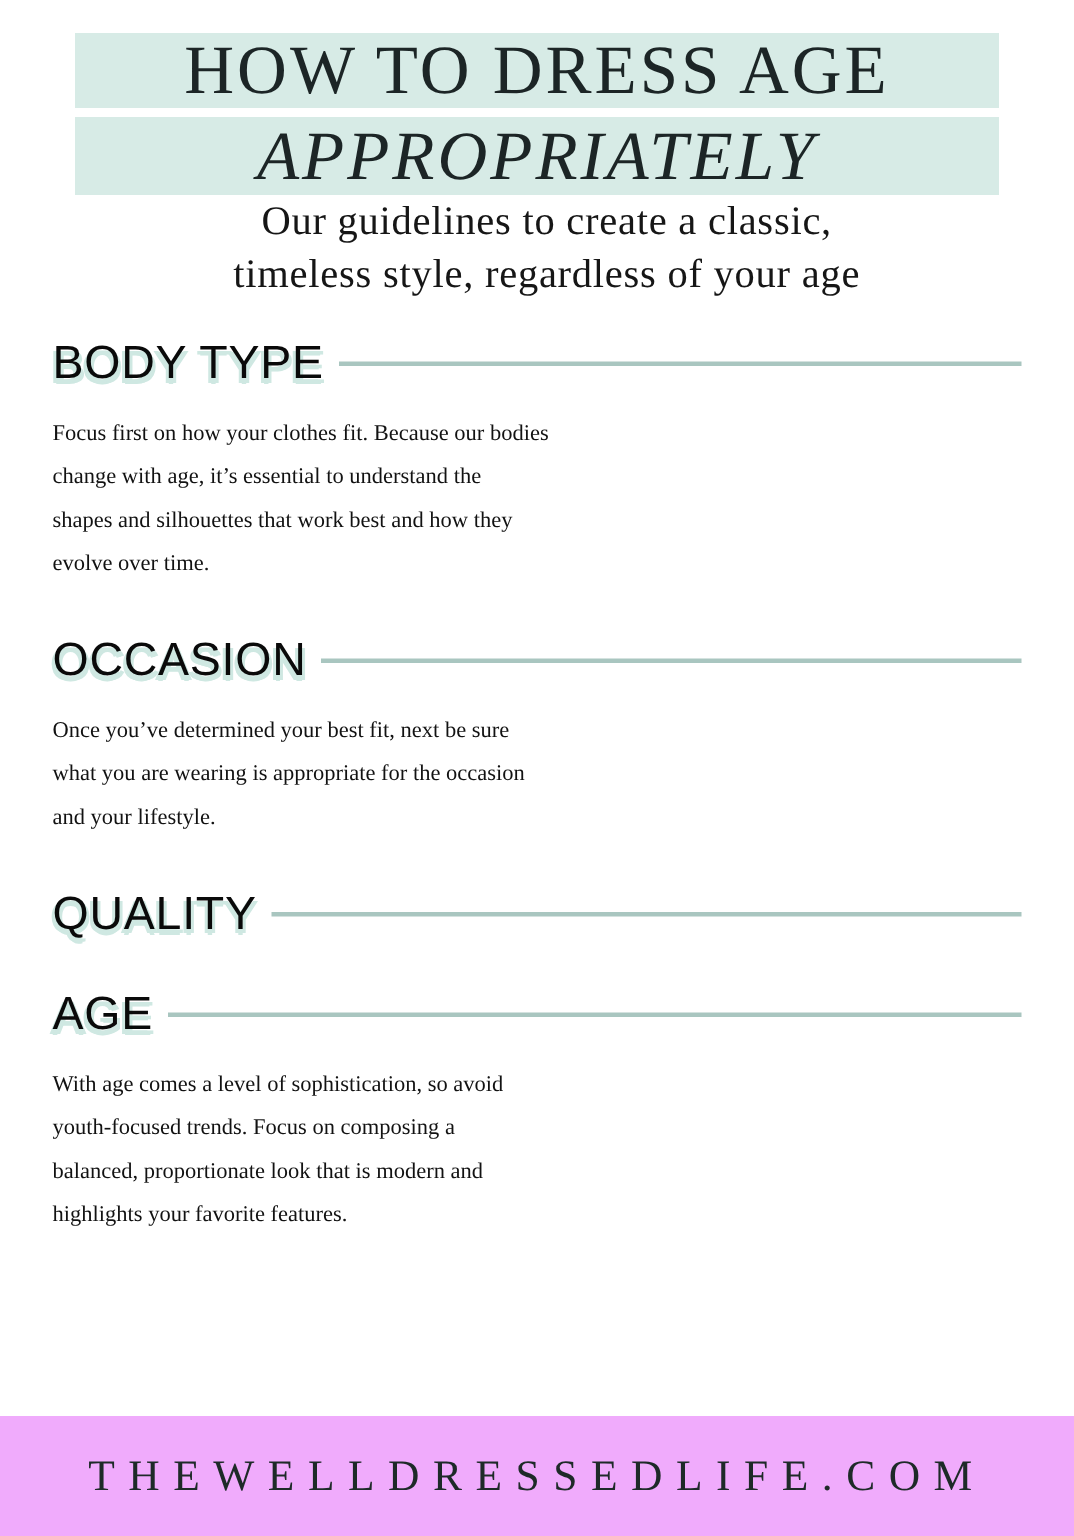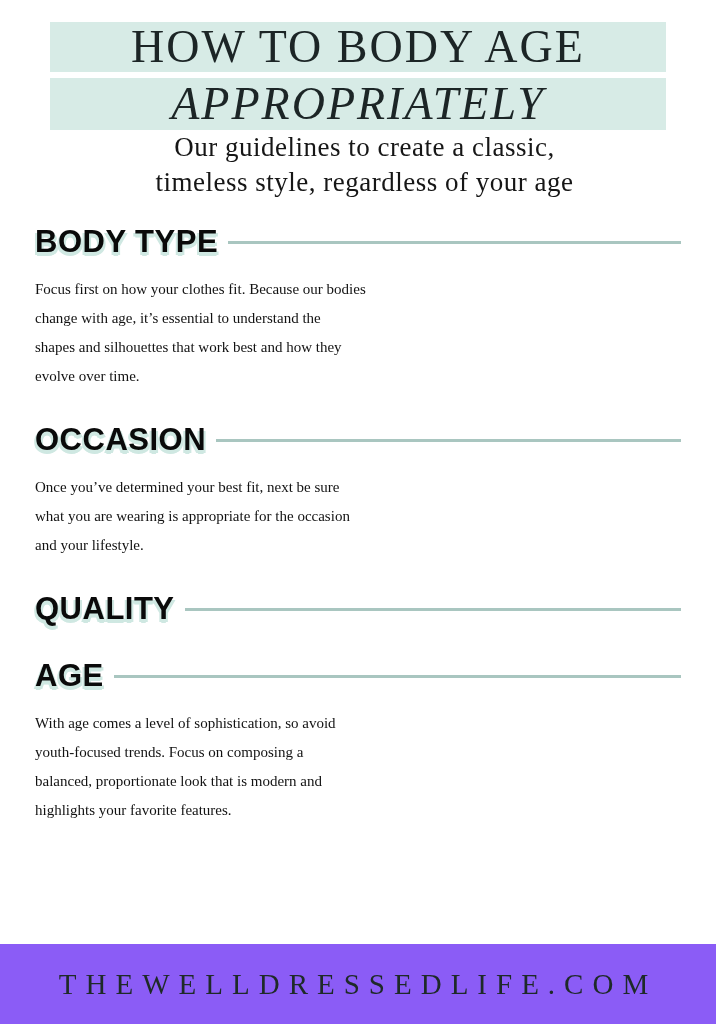--- a/index.html
+++ b/index.html
@@ -16,45 +16,45 @@
   .title-bar.second{margin-top:6px;line-height:52px;font-style:italic;}
   .subtitle{
     text-align:center;font-size:27px;line-height:35px;
     color:#161616;white-space:pre-line;letter-spacing:0.5px;padding-left:13px;
   }
   .content{padding:0 35px;}
   .section{margin-top:31px;}
   .section:first-child{margin-top:24px;}
   .section-head{display:flex;align-items:center;}
   .section-title{
-    font-family:"Liberation Sans", sans-serif;font-weight:700;
+    font-family:"Liberation Sans", sans-serif;font-weight:400;
     font-size:31px;letter-spacing:0.5px;color:#0a0a0a;
     text-shadow:-2px 3px 0 #cfe8e2, 2px 3px 0 #cfe8e2, 0 4px 0 #cfe8e2;
     white-space:nowrap;
   }
   .divider{flex:1;height:3px;background:#a9c6c0;margin-left:10px;}
   .section-body{
     margin-top:15px;font-size:15px;line-height:29px;color:#121212;
     white-space:pre-line;
   }
   .footer{
     position:absolute;left:0;bottom:0;width:716px;height:80px;
-    background:#8b5cf6;display:flex;align-items:center;justify-content:center;
+    background:#f0abfc;display:flex;align-items:center;justify-content:center;
   }
   .footer-text{
     font-family:"Liberation Serif", serif;font-size:29px;
     letter-spacing:9px;color:#1e2a28;
   }
 </style>
 </head>
 <body>
 
 <div class="page">
 
-  <div class="title-bar first">HOW TO BODY AGE</div>
+  <div class="title-bar first">HOW TO DRESS AGE</div>
   <div class="title-bar second">APPROPRIATELY</div>
 
   <div class="subtitle">Our guidelines to create a classic,
 timeless style, regardless of your age</div>
 
   <div class="content">
 
     <div class="section">
       <div class="section-head">
         <span class="section-title">BODY TYPE</span>

